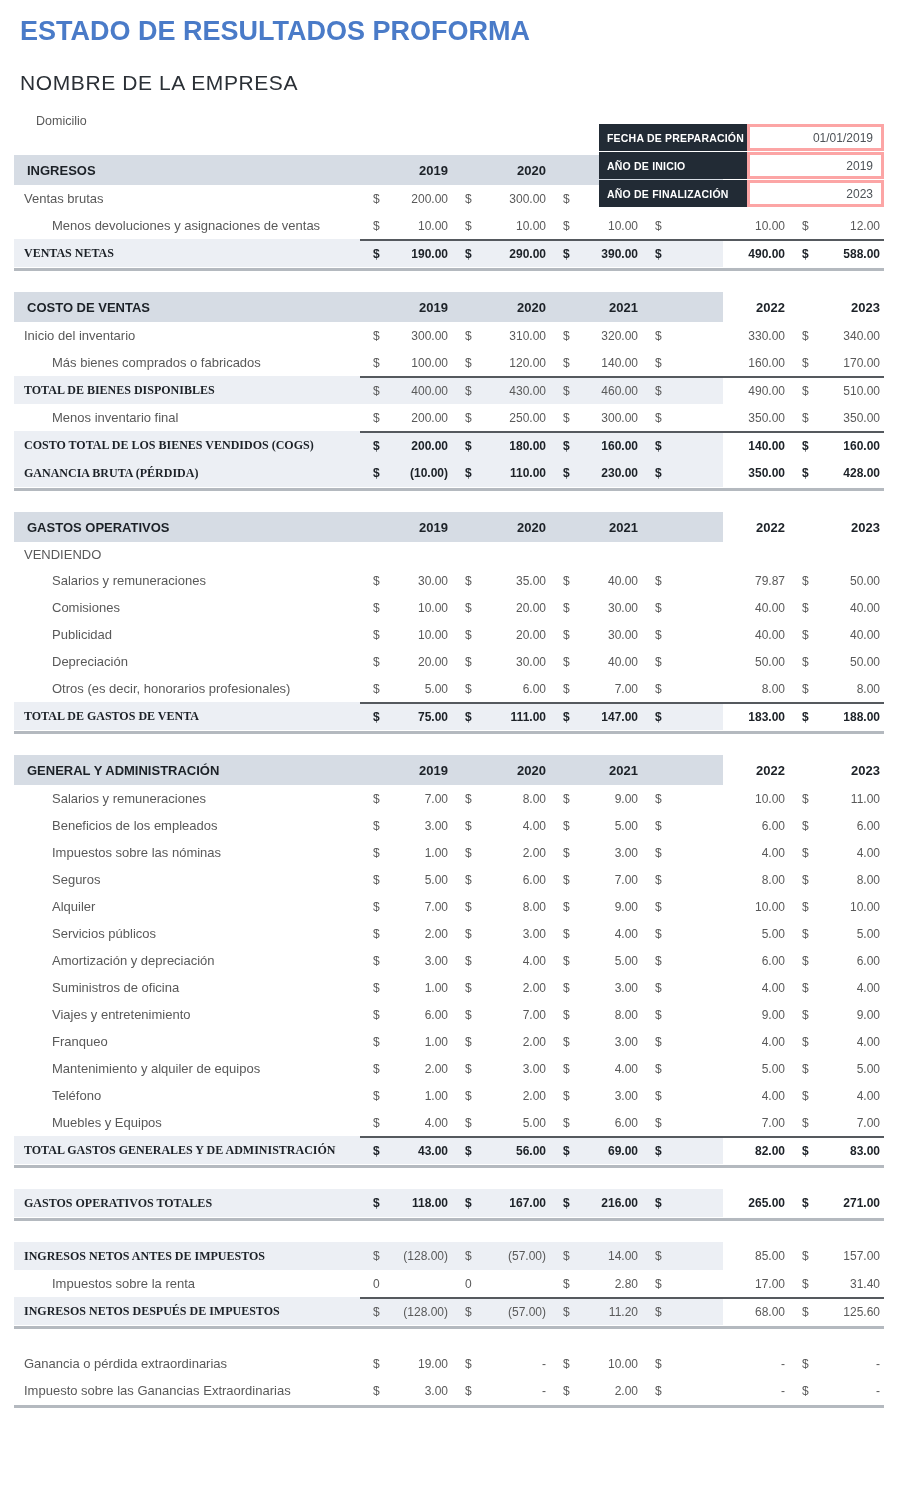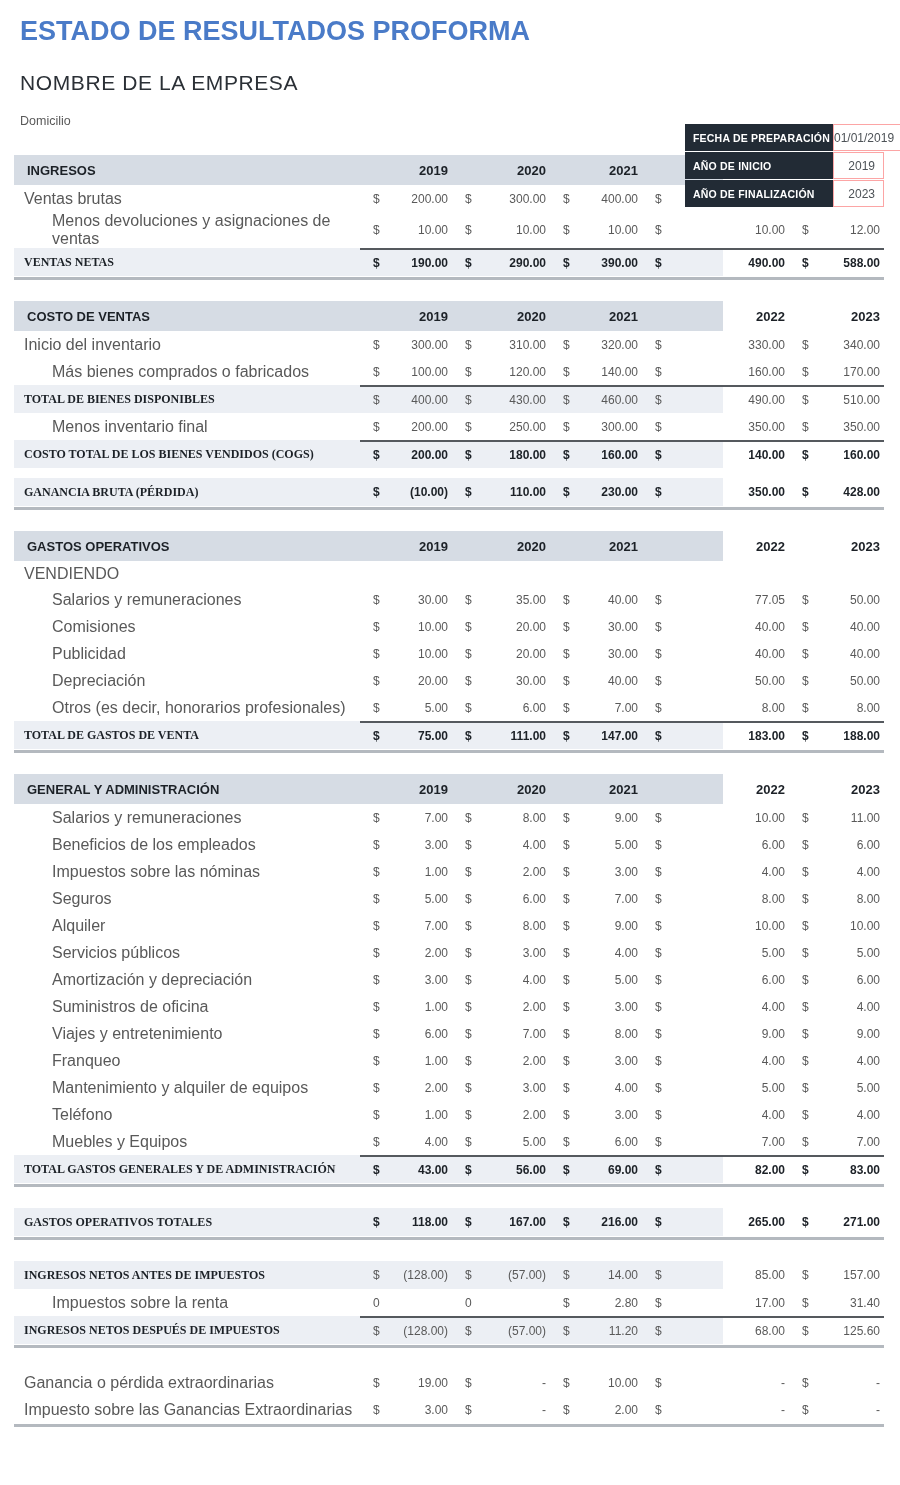--- a/index.html
+++ b/index.html
@@ -15,42 +15,42 @@
     margin: 16px 0 0 6px;
     font-size: 27px; font-weight: 700; letter-spacing: 0px;
     color: var(--title-color, #4a7bc8);
     white-space: nowrap;
   }
   .company {
     margin: 24px 0 0 6px;
     font-size: 21px; font-weight: 400; letter-spacing: 0.6px;
     color: #2b3036;
   }
-  .addr { margin: 12px 0 0 6px; font-size: 12.5px; line-height: 28px; color: #595959; }
-
-  .info-box { position: absolute; top: 108px; right: 16px; width: 199px; }
+  .addr { margin: 12px 0 0 22px; font-size: 12.5px; line-height: 28px; color: #595959; }
+
+  .info-box { position: absolute; top: 108px; right: 16px; width: 285px; }
   .info-row { display: flex; height: 27px; margin-bottom: 1px; }
   .info-label {
     flex: 0 0 148px; background: var(--dark-bg, #222b35); color: #ffffff;
     font-size: 10.5px; font-weight: 700; letter-spacing: 0.2px;
     display: flex; align-items: center; padding-left: 8px;
   }
   .info-value {
-    flex: 1; background: #ffffff; border: 1px solid #fca5a5;
+    flex: 1; background: #ffffff; border: 3px solid #fca5a5;
     font-size: 12px; color: #4d5257;
     display: flex; align-items: center; justify-content: flex-end; padding-right: 8px;
   }
 
   #tables { margin-top: 20px; }
   .block { margin-bottom: 21px; }
   .block.rule { border-bottom: 3px solid var(--rule-color, #b4b9bf); padding-bottom: 1px; }
 
   .row { display: flex; align-items: center; min-height: 27px; width: 709px; }
   .row .label {
-    flex: 0 0 346px; padding-left: 10px; font-size: 16px; color: #595959;
+    flex: 0 0 346px; padding-left: 10px; font-size: 13px; color: #595959;
   }
   .row.sub .label { padding-left: 38px; }
   .row.group { min-height: 25px; }
 
   .vals {
     flex: 0 0 524px; align-self: stretch;
     display: grid; grid-template-columns: 92px 98px 92px 147px 95px;
     align-items: center;
   }
   .cellv {
@@ -63,21 +63,21 @@
   .row.header .cellv { font-weight: 700; font-size: 13px; color: var(--strong-text, #1c2127); }
 
   .row.total, .row.total-light { background: var(--total-bg, #eceff4); min-height: 28px; }
   .row.total .label, .row.total-light .label {
     font-weight: 700; font-size: 12px; color: var(--strong-text, #1c2127); font-family: Liberation Serif, serif;
   }
   .row.total .cellv { font-weight: 700; color: var(--strong-text, #1c2127); }
   .row.total-light .cellv { color: #595959; }
 
   .row.sumline .vals { border-top: 2px solid var(--sum-line, #55595e); }
-  .row.spaced { margin-top: 10px; }
+  .row.spaced { margin-top: 0; }
 </style>
 </head>
 <body>
 
 <div class="page">
   <h1 class="title">ESTADO DE RESULTADOS PROFORMA</h1>
   <div class="company">NOMBRE DE LA EMPRESA</div>
 
   <div class="addr">
     <div>Domicilio</div>
@@ -418,21 +418,21 @@
             <div class="cellv">
               <span class="cur">$</span>
               <span class="val">35.00</span>
             </div>
             <div class="cellv">
               <span class="cur">$</span>
               <span class="val">40.00</span>
             </div>
             <div class="cellv">
               <span class="cur">$</span>
-              <span class="val">77.05</span>
+              <span class="val">79.87</span>
             </div>
             <div class="cellv">
               <span class="cur">$</span>
               <span class="val">50.00</span>
             </div>
           </div>
         </div>
         <div class="row sub">
           <div class="label">Comisiones</div>
           <div class="vals">

